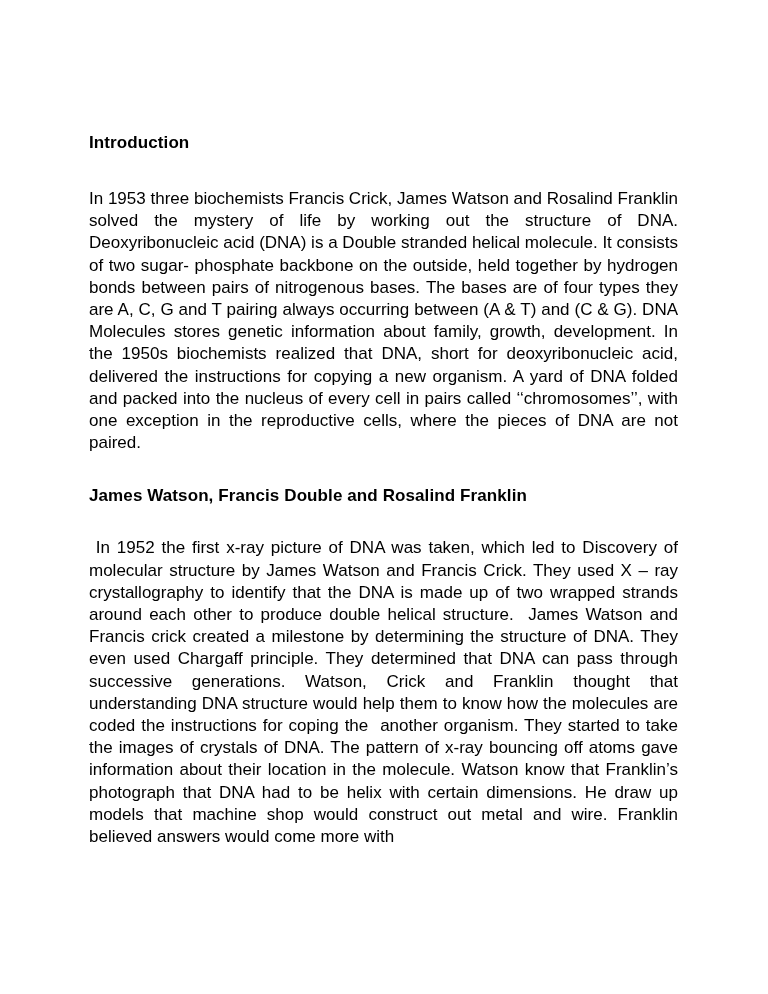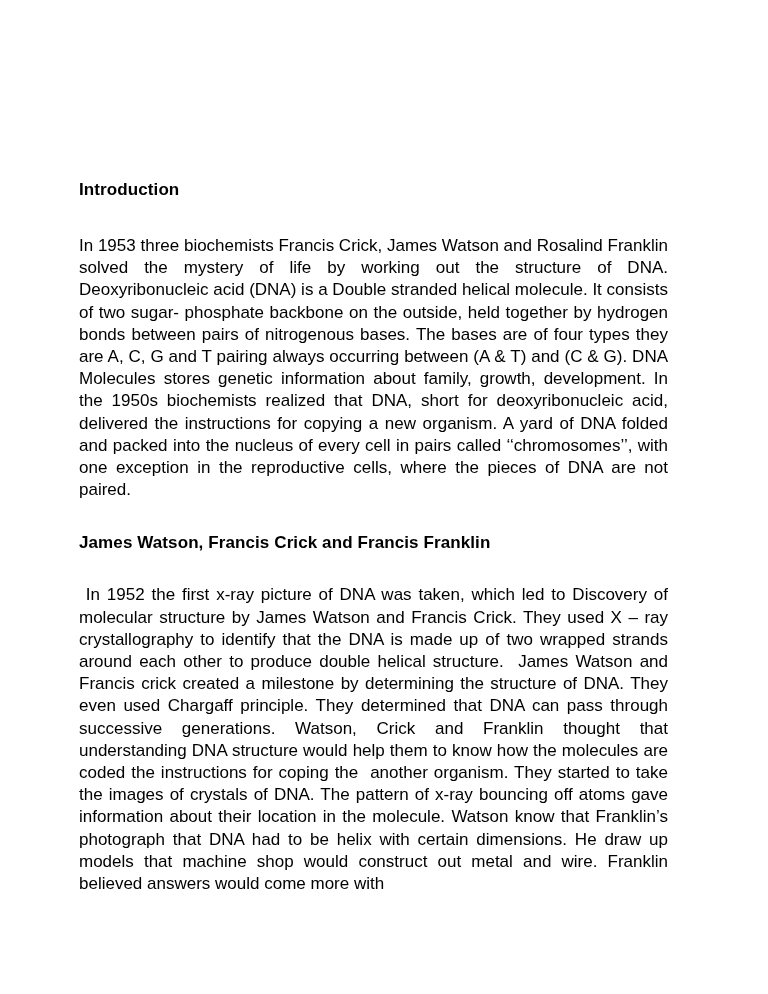--- a/index.html
+++ b/index.html
@@ -18,24 +18,23 @@
   }
   .page {
     position: relative;
     width: 768px;
     height: 994px;
     background: #ffffff;
     box-sizing: border-box;
   }
   .content {
     position: absolute;
-    left: 79px;
+    left: 89px;
     top: 132px;
     width: 589px;
-    margin-top: 47px;
   }
   h1.doc-heading {
     font-size: 17px;
     font-weight: bold;
     line-height: 22px;
     margin: 0 0 0 0;
     padding: 0;
     letter-spacing: 0.1px;
     color: #000000;
   }
@@ -71,20 +70,20 @@
   <div class="content">
 
     <h1 class="doc-heading">Introduction</h1>
 
     <div class="gap-after-h1"></div>
 
     <p class="doc-para">In 1953 three biochemists Francis Crick, James Watson and Rosalind Franklin solved the mystery of life by working out the structure of DNA. Deoxyribonucleic acid (DNA) is a Double stranded helical molecule. It consists of two sugar- phosphate backbone on the outside, held together by hydrogen bonds between pairs of nitrogenous bases. The bases are of four types they are A, C, G and T pairing always occurring between (A &amp; T) and (C &amp; G). DNA Molecules stores genetic information about family, growth, development. In the 1950s biochemists realized that DNA, short for deoxyribonucleic acid, delivered the instructions for copying a new organism. A yard of DNA folded and packed into the nucleus of every cell in pairs called ‘‘chromosomes’’, with one exception in the reproductive cells, where the pieces of DNA are not paired.</p>
 
     <div class="gap-after-p1"></div>
 
-    <h2 class="doc-heading">James Watson, Francis Crick and Francis Franklin</h2>
+    <h2 class="doc-heading">James Watson, Francis Double and Rosalind Franklin</h2>
 
     <div class="gap-after-h2"></div>
 
     <p class="doc-para"> In 1952 the first x-ray picture of DNA was taken, which led to Discovery of molecular structure by James Watson and Francis Crick. They used X – ray crystallography to identify that the DNA is made up of two wrapped strands around each other to produce double helical structure.  James Watson and Francis crick created a milestone by determining the structure of DNA. They even used Chargaff principle. They determined that DNA can pass through successive generations. Watson, Crick and Franklin thought that understanding DNA structure would help them to know how the molecules are coded the instructions for coping the  another organism. They started to take the images of crystals of DNA. The pattern of x-ray bouncing off atoms gave information about their location in the molecule. Watson know that Franklin’s photograph that DNA had to be helix with certain dimensions. He draw up models that machine shop would construct out metal and wire. Franklin believed answers would come more with</p>
 
   </div>
 </div>
 
 </body></html>

